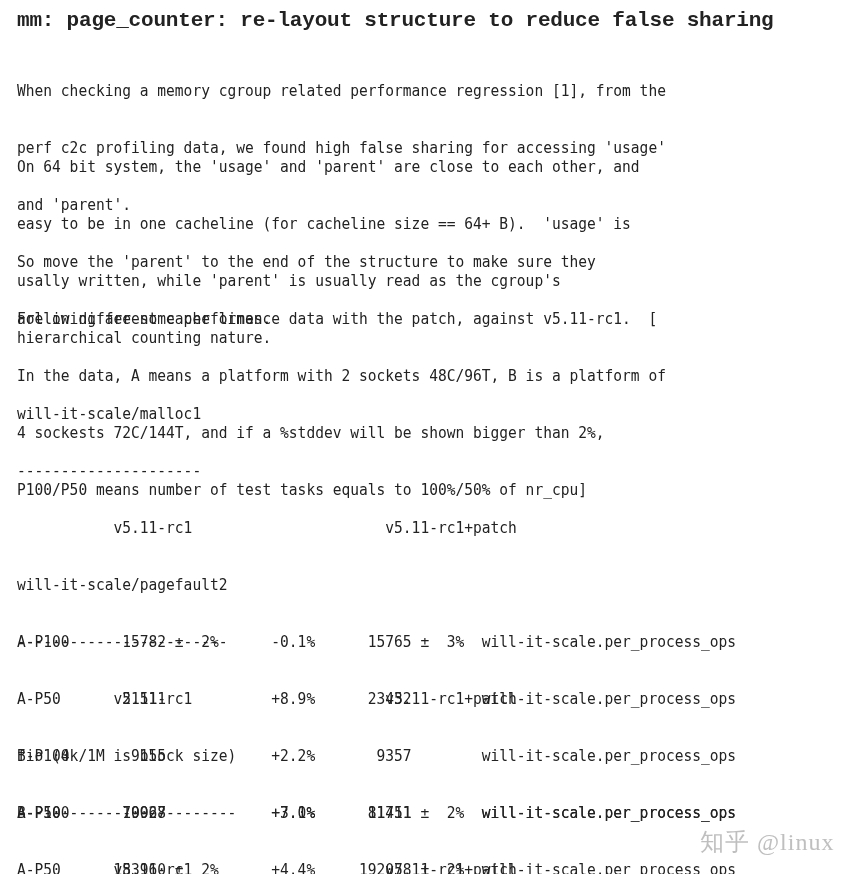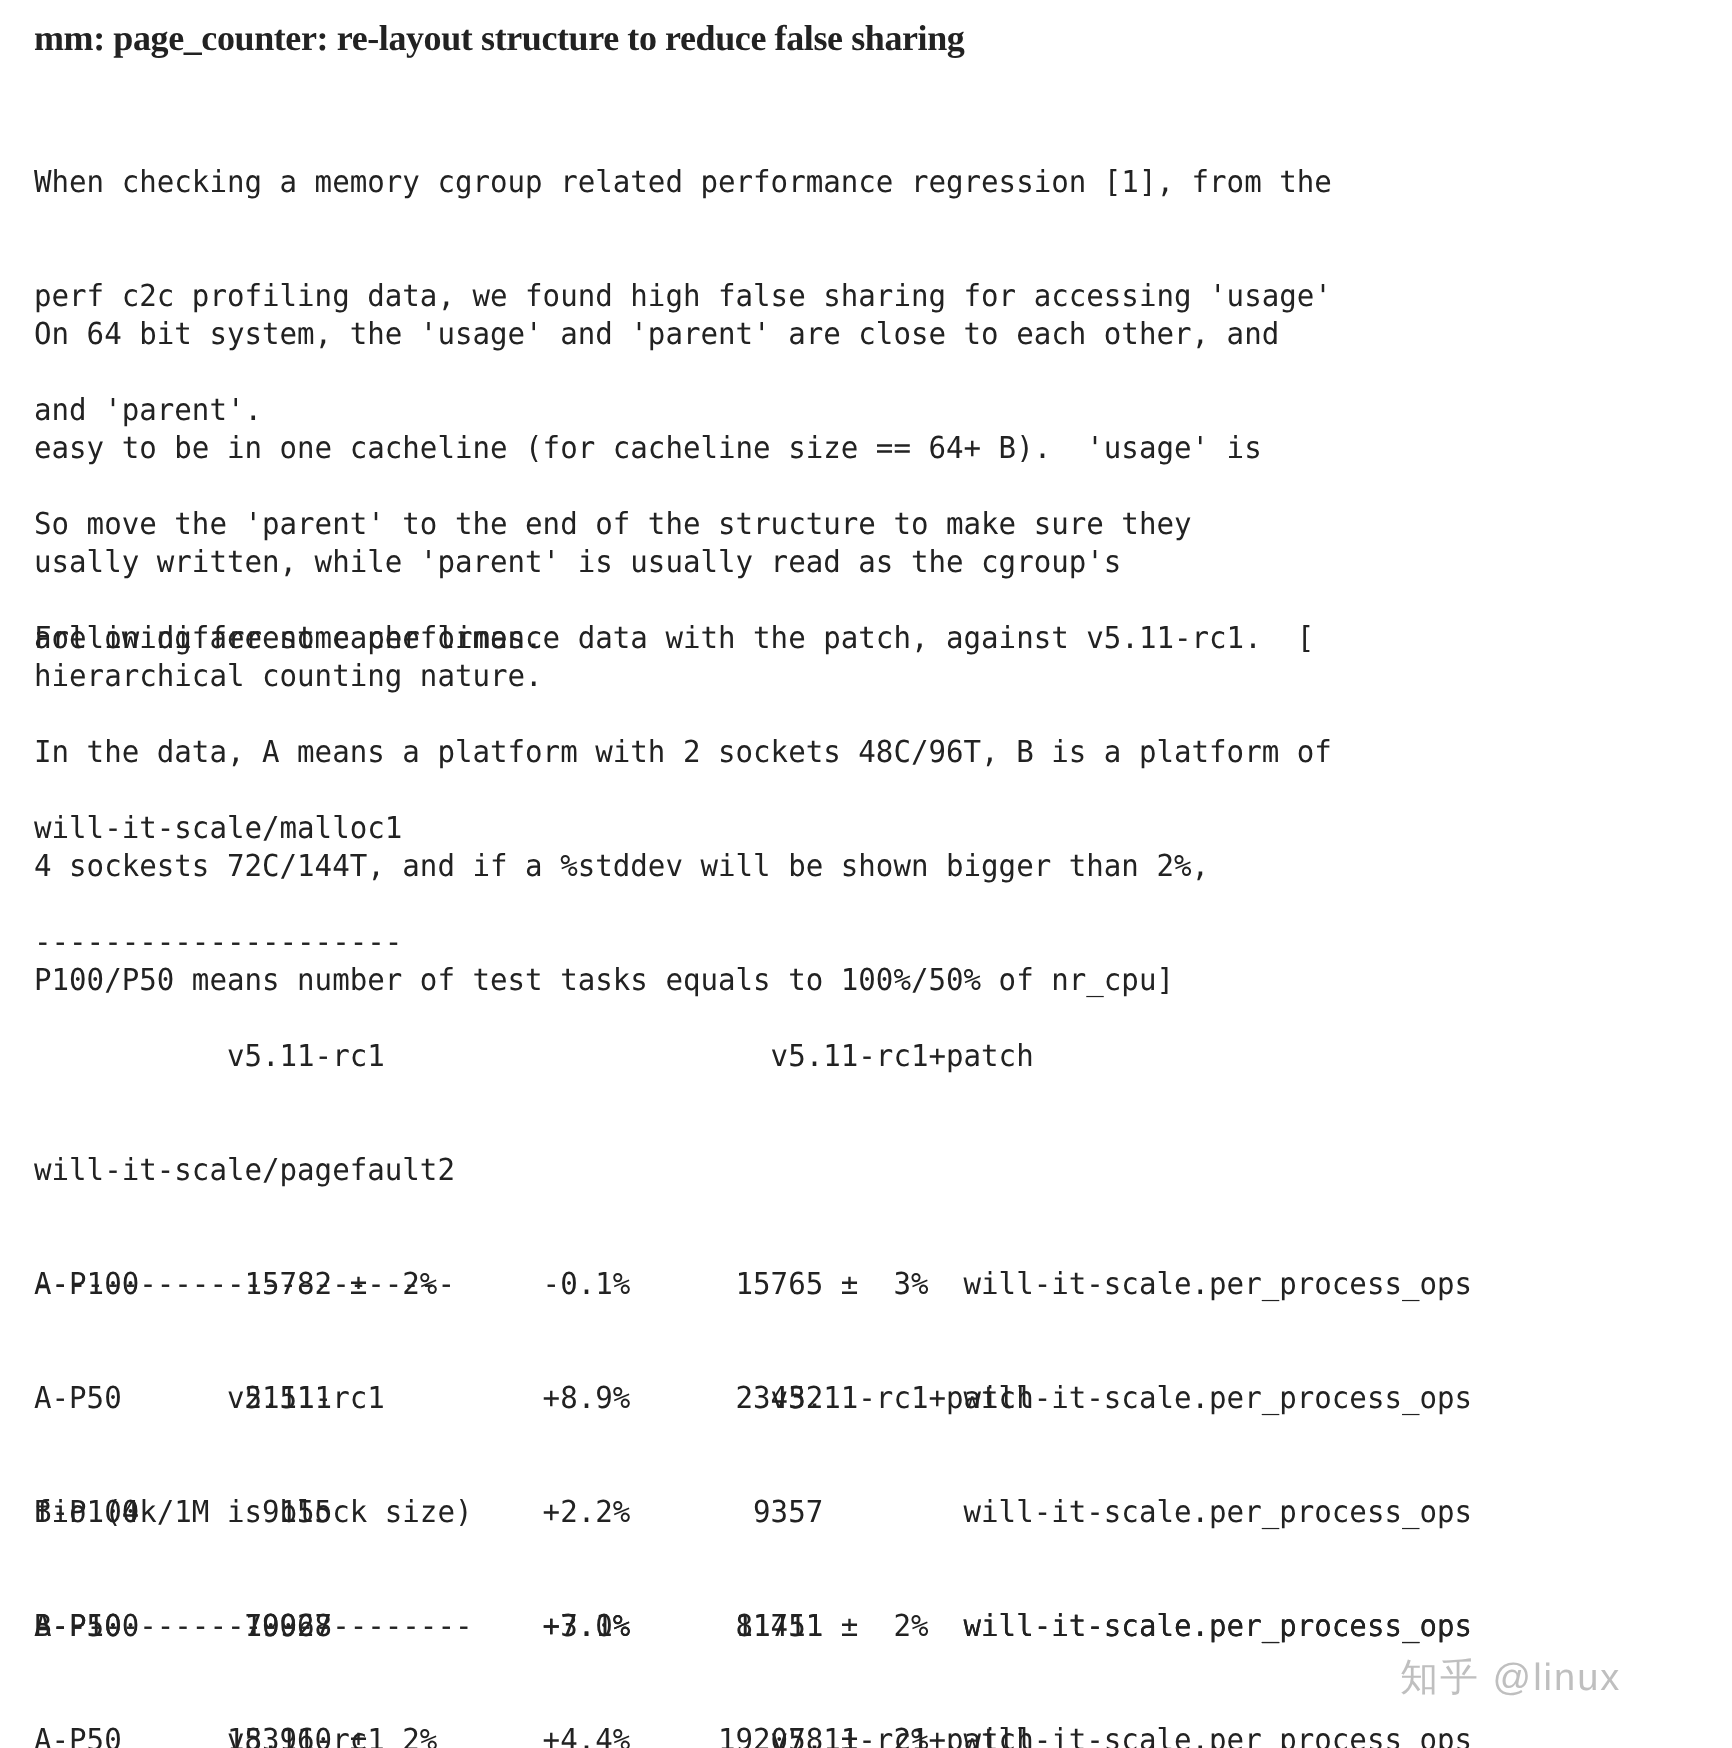--- a/index.html
+++ b/index.html
@@ -11,45 +11,45 @@
       width: 866px;
       height: 874px;
       position: relative;
       overflow: hidden;
       color: #222222;
     }
     .title {
       position: absolute;
       left: 17px;
       top: 9px;
-      font-family: Liberation Serif, serif;
+      font-family: Liberation Mono, monospace;
       font-weight: bold;
-      font-size: 18px;
+      font-size: 21px;
       letter-spacing: -0.2px;
       color: #222222;
       white-space: nowrap;
     }
     .mono {
       position: absolute;
       left: 17px;
       font-family: "DejaVu Sans Mono", monospace;
       font-size: 15.1px;
       line-height: 19px;
       color: #222222;
       white-space: pre;
       transform: scaleX(0.965);
       transform-origin: left top;
     }
     .line { display: block; height: 19px; }
     .watermark {
       position: absolute;
       left: 700px;
       top: 826px;
-      font-family: Liberation Sans, sans-serif;
-      font-size: 19px;
+      font-family: Liberation Serif, serif;
+      font-size: 24px;
       color: rgba(170,170,170,0.75);
       white-space: nowrap;
       letter-spacing: 1px;
     }
   </style>
 </head>
 <body>
 
 <div class="title">mm: page_counter: re-layout structure to reduce false sharing</div>
 

